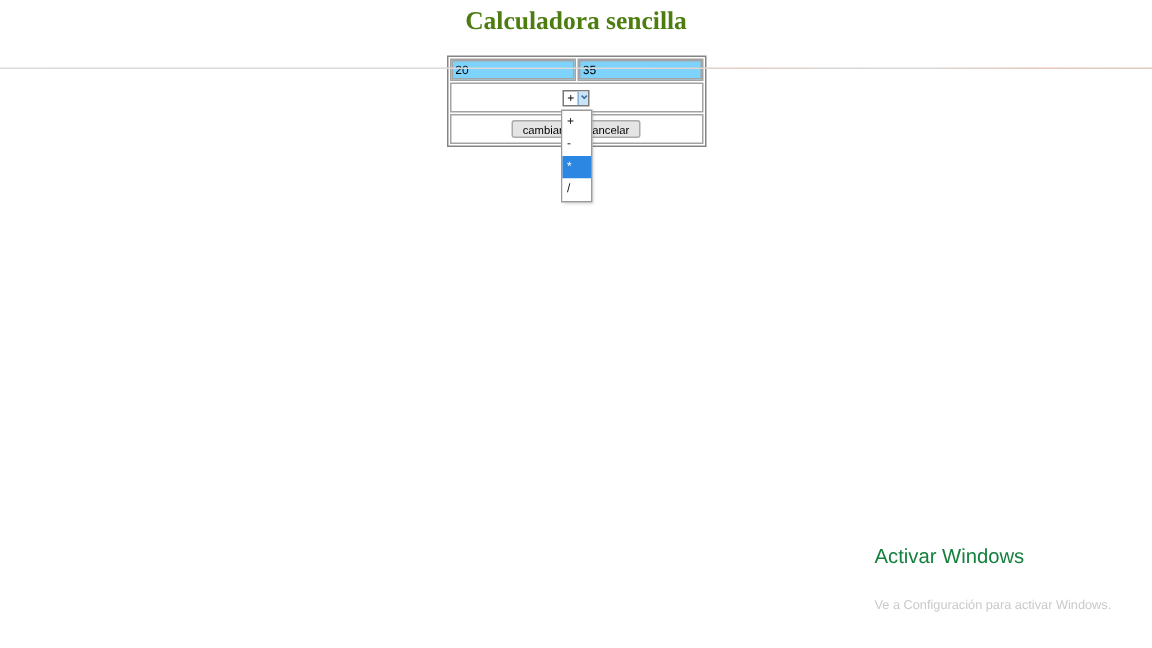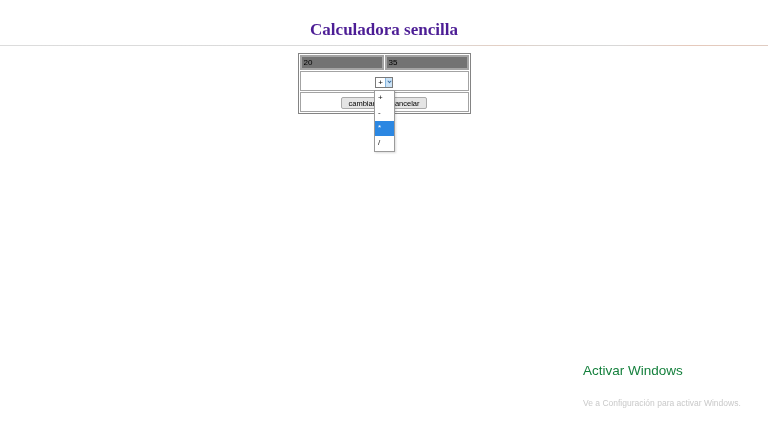--- a/index.html
+++ b/index.html
@@ -7,27 +7,27 @@
   body { position: relative; font-family: "Liberation Serif", serif; color: #000; }
 
   .topline {
     position: absolute; top: 45px; left: 0; width: 768px; height: 1px;
     background: linear-gradient(to right,
       #dcdcdc 0%, #d9d9d9 55%, #e3cfc4 65%, #d9d6d3 72%,
       #d8d8d8 80%, #e6c9bb 90%, #e0ccc2 100%);
   }
 
   .page-title {
-    margin-top: 21px;
+    margin-top: 5px;
     text-align: center;
     font-family: "Liberation Serif", serif;
     font-weight: bold;
     font-size: 17px;
     line-height: 17px;
-    color: #4c1d95;
+    color: #4d7c0f;
   }
 
   table.calc {
     margin: 15px auto 0 auto;
     width: 173px;
     border-collapse: separate;
     border-spacing: 1px;
     border: 1px solid #848484;
     background: #fff;
   }
@@ -42,21 +42,21 @@
     line-height: 10px;
     padding: 1px 2px;
     white-space: nowrap;
   }
   td.inp-cell { width: 84px; }
   input.num {
     display: block;
     width: 100%;
     height: 13px;
     border: 1px solid #a5a5a5;
-    background: #737373;
+    background: #7dd3fc;
     font-family: "Liberation Sans", sans-serif;
     font-size: 8px;
     padding: 0 2px;
     color: #000;
     outline: none;
   }
   td.sel-cell {
     height: 14px;
     text-align: center;
     vertical-align: middle;

